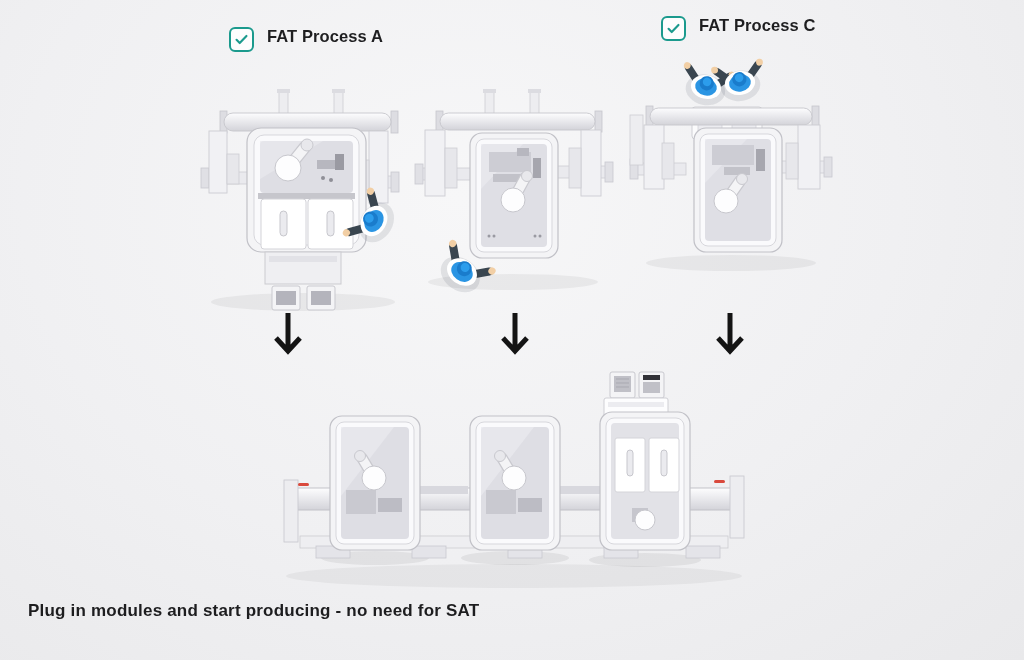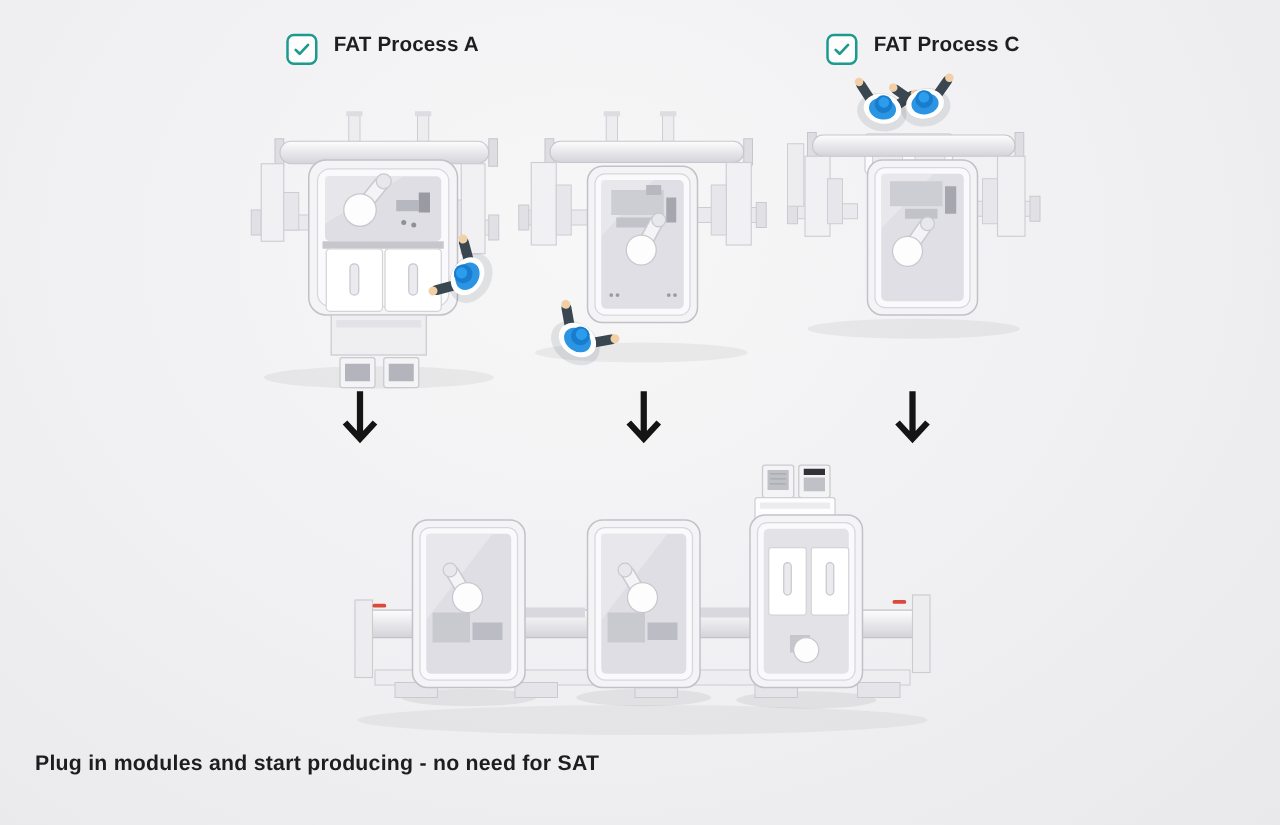--- a/index.html
+++ b/index.html
@@ -53,21 +53,21 @@
   </svg>
 
   <div class="process-header" style="left:229px;top:27px">
     <span class="checkbox">
       <svg viewBox="0 0 24 24">
           <path d="M5 12.5l4.5 4.5L19 7" fill="none" stroke="#1B9A8D" stroke-width="3" stroke-linecap="round" stroke-linejoin="round"></path>
         </svg>
     </span>
     <span class="process-label">FAT Process A</span>
   </div>
-  <div class="process-header" style="left:661px;top:27px">
+  <div class="process-header" style="left:661px;top:16px">
     <span class="checkbox">
       <svg viewBox="0 0 24 24">
           <path d="M5 12.5l4.5 4.5L19 7" fill="none" stroke="#1B9A8D" stroke-width="3" stroke-linecap="round" stroke-linejoin="round"></path>
         </svg>
     </span>
     <span class="process-label">FAT Process C</span>
   </div>
 
   <svg class="illus" style="left:193px;top:84px" width="214" height="232" viewBox="0 0 214 232">
     <ellipse cx="110" cy="218" rx="92" ry="9" fill="rgba(0,0,0,0.05)"></ellipse>

